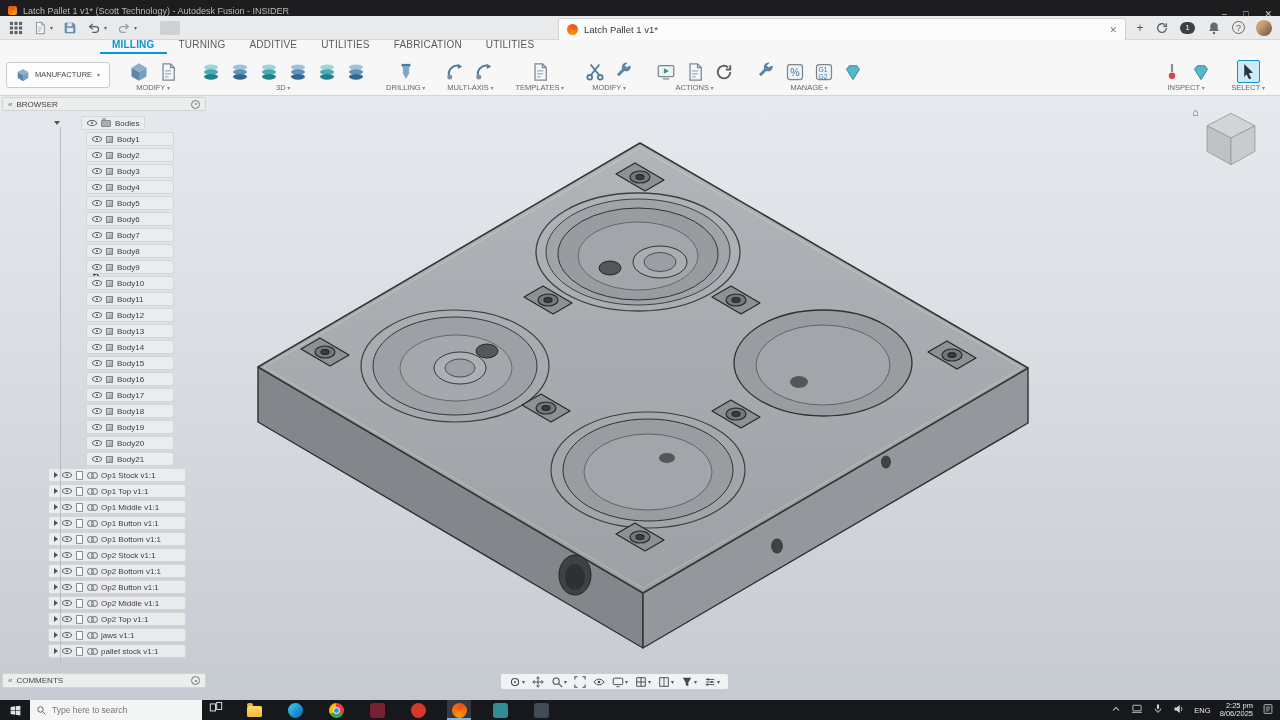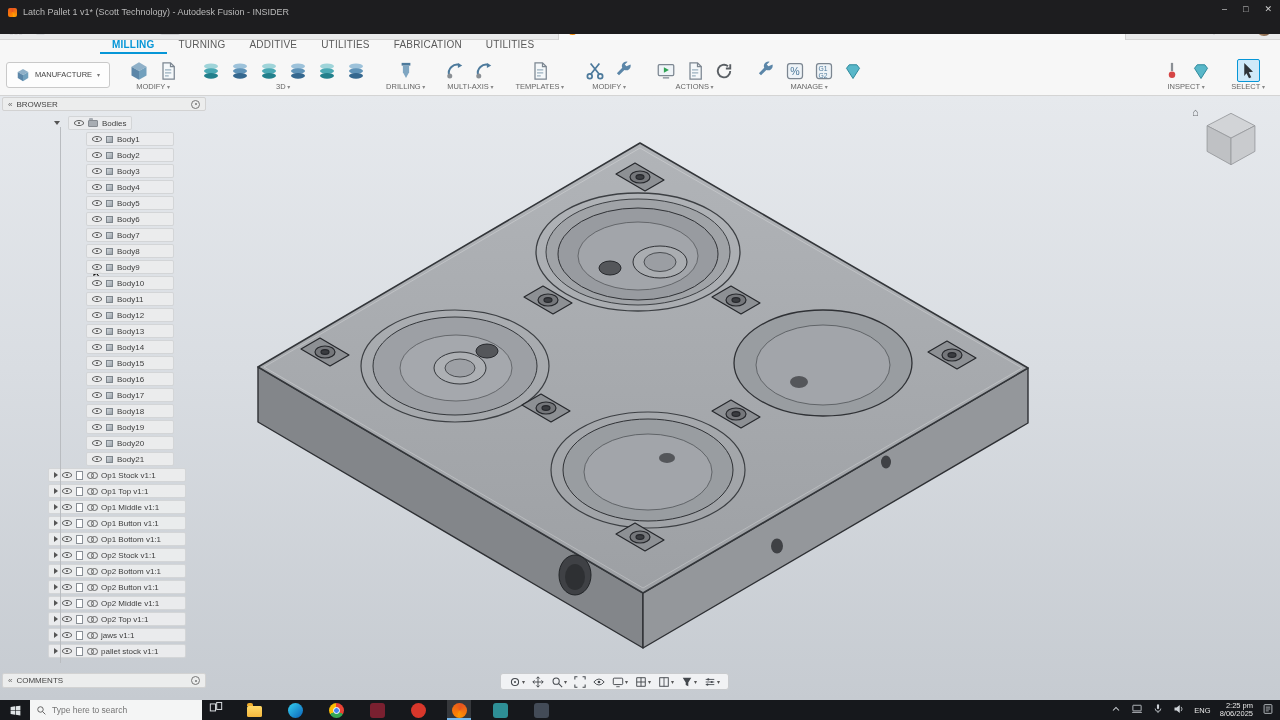--- a/index.html
+++ b/index.html
@@ -1,20 +1,20 @@
 <!DOCTYPE html>
 <html><head>
 <meta charset="utf-8">
 <style>
   *{margin:0;padding:0;box-sizing:border-box}
   html,body{width:1280px;height:720px;overflow:hidden}
   body{position:relative;font-family:"Liberation Sans",sans-serif;background:#e8e8e8;color:#333}
 
   
-  .titlebar{position:absolute;top:0;left:0;width:1280px;height:16px;background:#1d1d1f;display:flex;align-items:flex-end;gap:6px;padding:17px 8px;z-index:20}
+  .titlebar{position:absolute;top:0;left:0;width:1280px;height:16px;background:#1d1d1f;display:flex;align-items:flex-start;gap:6px;padding:6px 8px;z-index:20}
   .tb-appico{width:9px;height:9px;border-radius:2px;background:conic-gradient(from 180deg,#ff8800,#e8541e,#ffaa00)}
   .wtitle{color:#b9b9b9;font-size:9px;white-space:nowrap}
   .wbtns{margin-left:auto;display:flex;gap:16px;color:#cfcfcf;font-size:9px;line-height:16px}
   .wbtns span{cursor:default}
 
   
   .appbar{position:absolute;top:16px;left:0;width:1280px;height:24px;background:#e9eaeb;border-bottom:1px solid #d6d6d6;display:flex;align-items:center;z-index:19}
   .ab-left{display:flex;align-items:center;gap:9px;padding-left:8px}
   .ab-ic{width:15px;height:15px;display:flex;align-items:center;justify-content:center}
   .ab-ic svg{width:14px;height:14px}
@@ -28,21 +28,21 @@
   .badge1{min-width:15px;height:12px;border-radius:6px;background:#3d4043;color:#fff;font-size:7.5px;display:flex;align-items:center;justify-content:center;padding:0 3px}
   .helpq{width:13px;height:13px;border-radius:50%;border:1px solid #666;color:#555;font-size:9px;display:flex;align-items:center;justify-content:center}
   .avatar{width:16px;height:16px;border-radius:50%;background:linear-gradient(135deg,#c9a179 30%,#6b4f3a)}
 
   
   .tabrow{position:absolute;top:40px;left:0;width:1280px;height:14px;background:#f7f7f7;display:flex;align-items:flex-end;padding-left:100px;z-index:18}
   .rtab{font-size:10px;color:#5a5a5a;padding:0 12px 2px;letter-spacing:.2px;border-bottom:2px solid transparent;white-space:nowrap}
   .rtab.active{color:#0696d7;border-bottom-color:#0696d7;font-weight:bold}
 
   
-  .ribbon{position:absolute;top:54px;left:0;width:1280px;height:42px;background:#f7f7f7;border-bottom:1px solid #d4d4d4;display:flex;align-items:center;padding:0 6px;z-index:18}
+  .ribbon{position:absolute;top:54px;left:0;width:1280px;height:42px;background:#f7f7f7;border-bottom:1px solid #d4d4d4;display:flex;align-items:flex-end;padding:0 6px;z-index:18}
   .manu{align-self:center;display:flex;align-items:center;gap:5px;border:1px solid #c9c9c9;border-radius:3px;background:#fdfdfd;padding:5px 9px;font-size:7.5px;color:#444;margin-right:8px;white-space:nowrap}
   .manu svg{width:14px;height:14px}
   .manu::after{content:" \25BE";font-size:6px;color:#777}
   .rgroup{display:flex;flex-direction:column;align-items:center;justify-content:space-between;padding:4px 9px 3px}
   .ricons{display:flex;gap:6px;align-items:center;flex:1}
   .rbtn{width:23px;height:23px;display:flex;align-items:center;justify-content:center;border-radius:2px}
   .rbtn svg{width:20px;height:20px}
   .rbtn.sel{background:#cfe9f9;border:1px solid #0696d7}
   .rlabel{font-size:7.5px;color:#666;white-space:nowrap}
   .rlabel::after{content:" \25BE";font-size:6px;color:#888}
@@ -71,21 +71,21 @@
   
   .browser{position:absolute;left:2px;top:97px;width:204px;z-index:5;font-size:8px}
   .bheader{height:14px;background:#eceded;border:1px solid #d2d2d2;border-radius:2px;display:flex;align-items:center;gap:5px;padding:0 5px;color:#444;margin-bottom:4px}
   .chev2{font-size:8px;color:#666;letter-spacing:-1px}
   .hdot{margin-left:auto;width:9px;height:9px;border:1px solid #777;border-radius:50%;position:relative}
   .hdot::after{content:"";position:absolute;left:2.5px;top:2.5px;width:2px;height:2px;border-radius:50%;background:#777}
   .tree{position:relative}
   .guide{position:absolute;left:58px;top:12px;height:536px;border-left:1px solid #b9bcc0}
   .trow{height:16px;display:flex;align-items:center}
   .pill{background:rgba(235,236,237,.96);border:1px solid rgba(208,210,212,.9);border-radius:2px;height:14px;display:flex;align-items:center;gap:4px;padding:0 5px;white-space:nowrap}
-  .folder-row{padding-left:52px;gap:8px}
+  .folder-row{padding-left:52px;gap:21px}
   .brow{padding-left:84px}
   .brow .pill{width:88px}
   .crow{padding-left:46px}
   .crow .pill{width:138px}
   .lbl{color:#3c3c3c}
   .tri{width:0;height:0;border-left:4px solid #555;border-top:3px solid transparent;border-bottom:3px solid transparent}
   .trid{width:0;height:0;border-top:4px solid #555;border-left:3px solid transparent;border-right:3px solid transparent}
   .eye{display:inline-block;width:10px;height:6px;border:1px solid #5a5a5a;border-radius:50%;position:relative;flex:none}
   .eye::after{content:"";position:absolute;left:3px;top:1px;width:2px;height:2px;background:#5a5a5a;border-radius:50%}
   .bcube{width:7px;height:7px;background:linear-gradient(135deg,#d3d8dd,#9aa2a9);border:1px solid #7e868d;flex:none}

